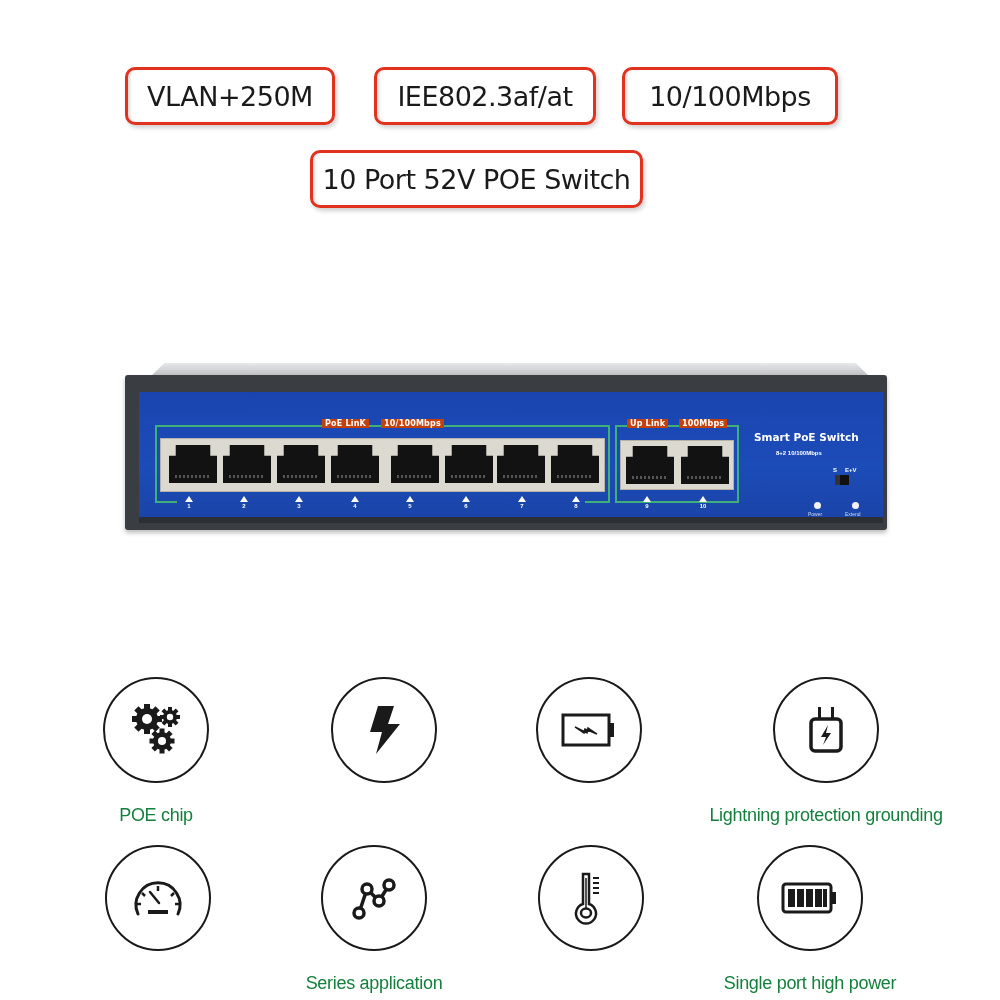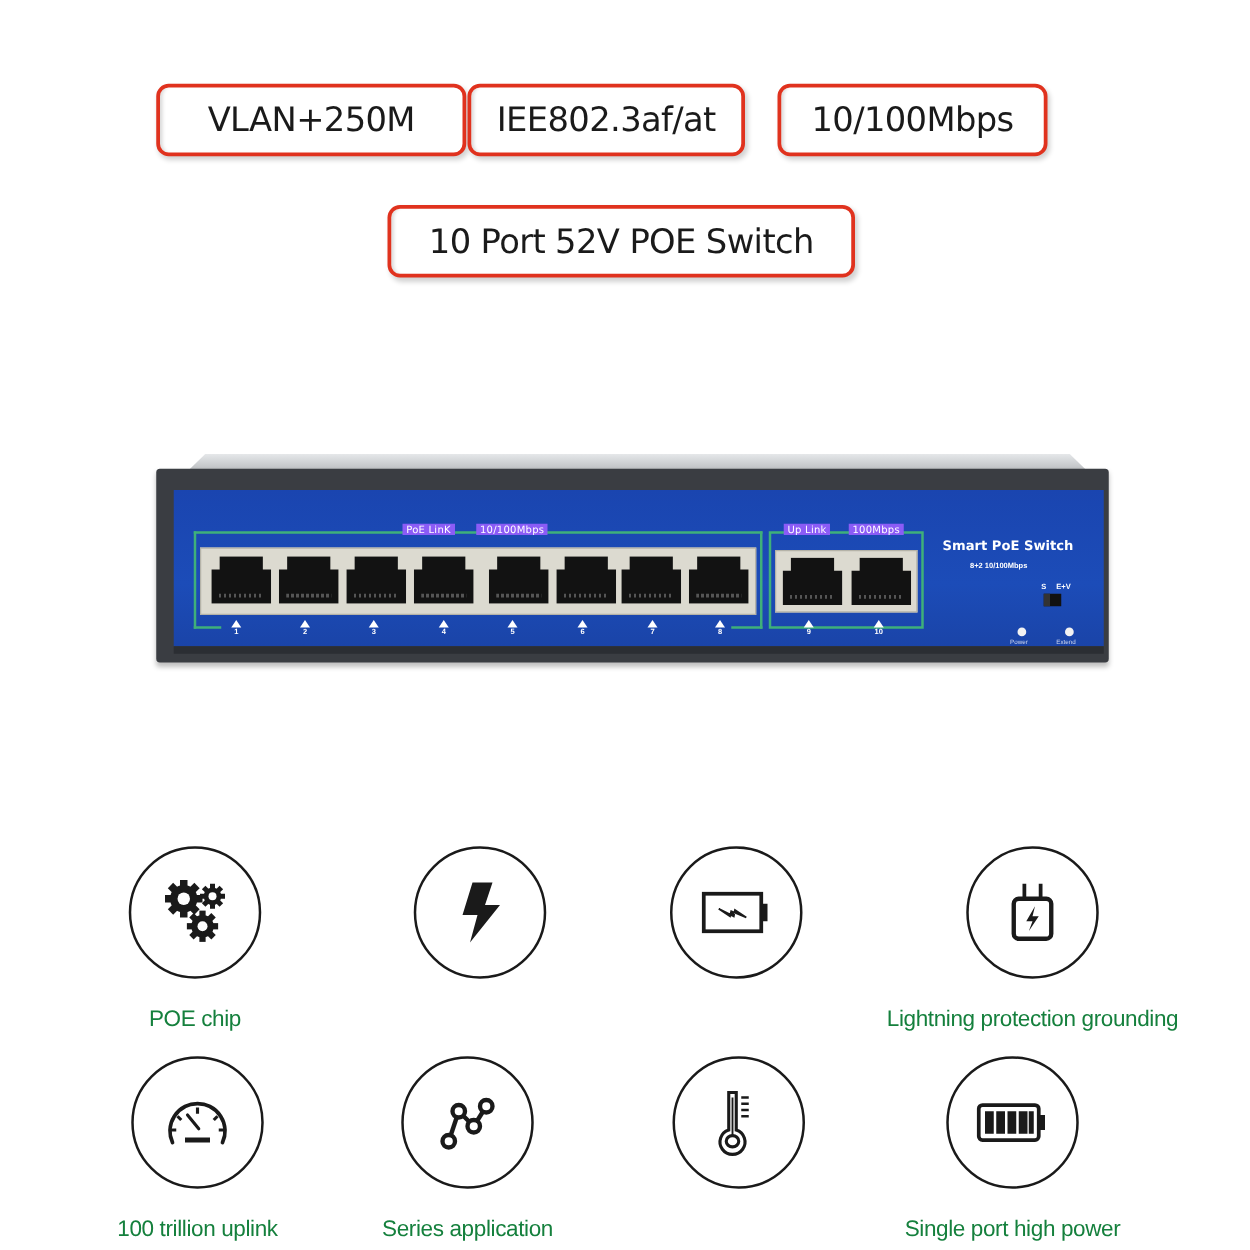--- a/index.html
+++ b/index.html
@@ -38,23 +38,23 @@
     background: linear-gradient(#1a45b0, #1c4cb8 60%, #1a44a8);
   }
   .switch-bottom {
     position: absolute; left: 139px; top: 517px; width: 744px; height: 6px;
     background: #2b2e33;
   }
   .bracket {
     position: absolute; border: 2px solid #3fb07a;
   }
   .panel-label {
-    position: absolute; color: #ffffff; font-weight: normal;
+    position: absolute; color: #ffffff; font-weight: bold;
     font-family: "DejaVu Sans", sans-serif; font-size: 8px; letter-spacing: 0.2px;
-    background: #8b5cf6; padding: 0 3px;
+    background: #c2410c; padding: 0 3px;
   }
   .port-strip {
     position: absolute; background: #dcdad0;
     border: 1px solid #b5b3a8;
   }
   .port {
     position: absolute; top: 6px; width: 48px; height: 38px;
     background: #121212;
     clip-path: polygon(0 28%, 14% 28%, 14% 0, 86% 0, 86% 28%, 100% 28%, 100% 100%, 0 100%);
   }
@@ -98,30 +98,30 @@
     background: #fff;
   }
   .feature .label {
     margin-top: 22px; font-size: 18px; color: #15803d; letter-spacing: -0.3px;
     white-space: nowrap;
   }
 </style>
 </head>
 <body>
 
-<div class="tag" style="left:125px; top:67px; width:248px;">
+<div class="tag" style="left:125px; top:67px; width:210px;">
   <span>VLAN+250M</span>
 </div>
 <div class="tag" style="left:374px; top:67px; width:222px;">
   <span>IEE802.3af/at</span>
 </div>
 <div class="tag" style="left:622px; top:67px; width:216px;">
   <span>10/100Mbps</span>
 </div>
-<div class="tag" style="left:310px; top:164px; width:374px;">
+<div class="tag" style="left:310px; top:150px; width:333px;">
   <span>10 Port 52V POE Switch</span>
 </div>
 
 <div>
   <div class="switch-top"></div>
   <div class="switch-body"></div>
   <div class="switch-panel"></div>
   <div class="switch-bottom"></div>
 
   <div class="bracket" style="left:155px; top:425px; width:455px; height:78px; border-bottom:none;"></div>
@@ -244,21 +244,20 @@
       <path d="M8 36 A22 22 0 1 1 48 36" fill="none" stroke="#1a1a1a" stroke-width="3" stroke-linecap="round"></path>
       <line x1="28" y1="8" x2="28" y2="13" stroke="#1a1a1a" stroke-width="2.5"></line>
       <line x1="12" y1="15" x2="15" y2="18" stroke="#1a1a1a" stroke-width="2.5"></line>
       <line x1="44" y1="15" x2="41" y2="18" stroke="#1a1a1a" stroke-width="2.5"></line>
       <line x1="6" y1="26" x2="11" y2="26" stroke="#1a1a1a" stroke-width="2.5"></line>
       <line x1="50" y1="26" x2="45" y2="26" stroke="#1a1a1a" stroke-width="2.5"></line>
       <line x1="20" y1="14" x2="29" y2="25" stroke="#1a1a1a" stroke-width="2.5" stroke-linecap="round"></line>
       <rect x="18" y="32" width="20" height="4" fill="#1a1a1a"></rect>
     </svg>
   </div>
-  <div class="label">100 trillion uplink</div>
 </div>
 
 <div class="feature" style="left:254px; top:845px;">
   <div class="circle">
     <svg width="50" height="50" viewBox="0 0 50 50">
       <g fill="none" stroke="#1a1a1a" stroke-width="3.5">
         <line x1="10" y1="40" x2="18" y2="16"></line>
         <line x1="18" y1="16" x2="30" y2="28"></line>
         <line x1="30" y1="28" x2="40" y2="12"></line>
         <circle cx="10" cy="40" r="5" fill="#fff"></circle>

